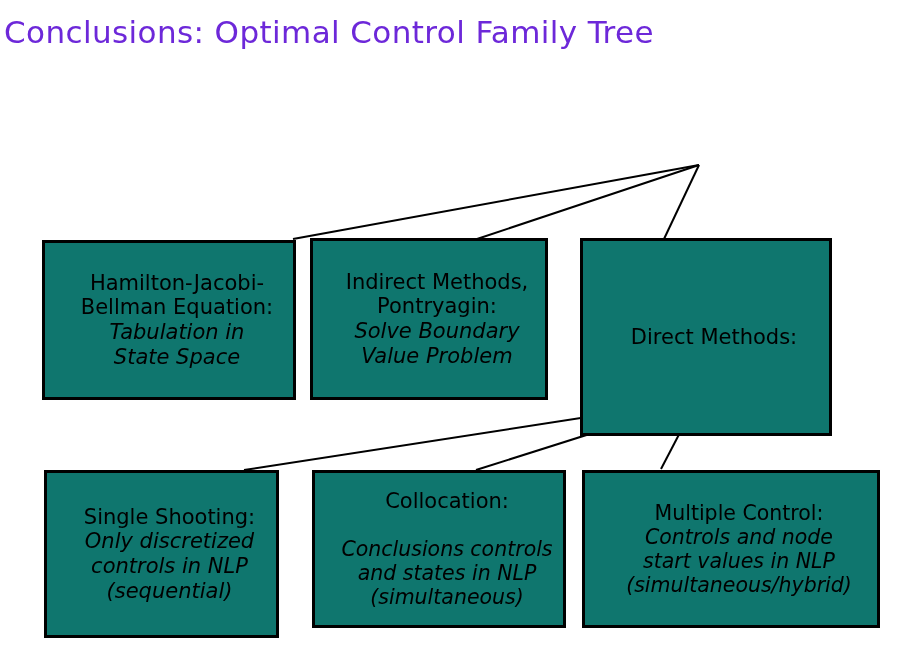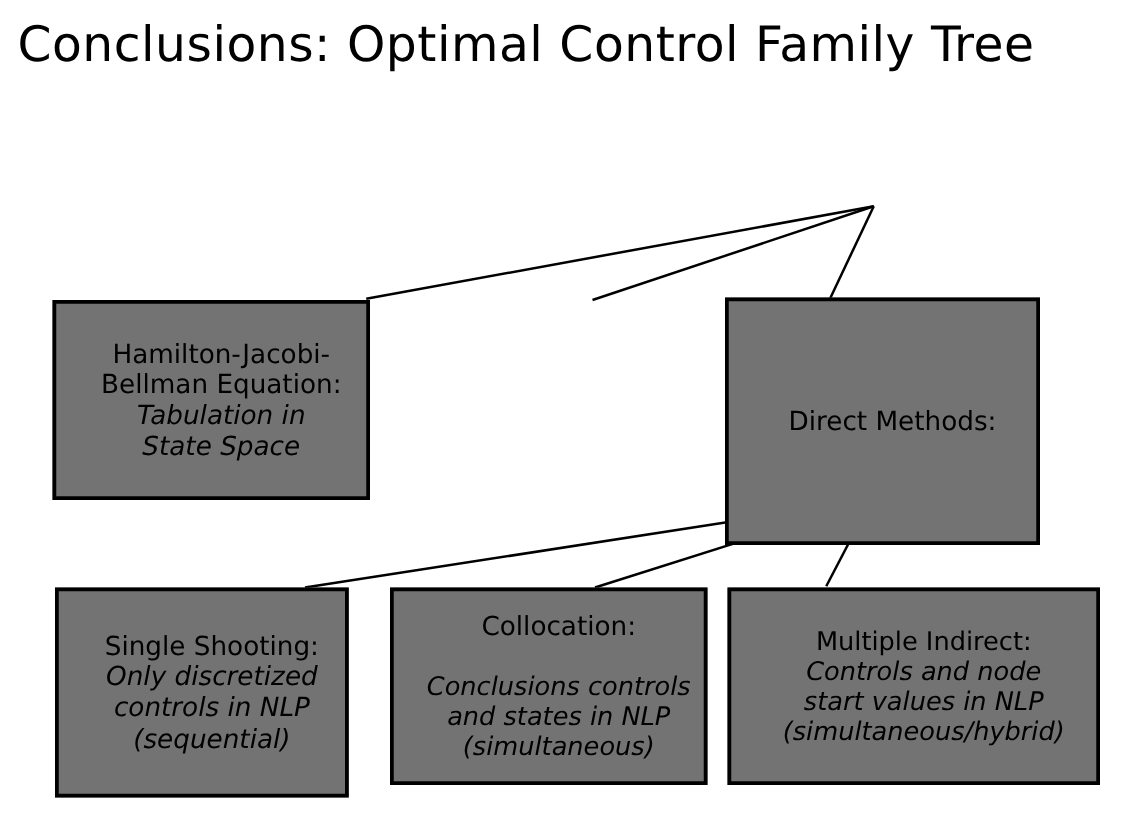--- a/index.html
+++ b/index.html
@@ -10,43 +10,43 @@
   #slide {
     position: relative;
     width: 908px;
     height: 665px;
     background: #ffffff;
     overflow: hidden;
     font-family: "DejaVu Sans", sans-serif;
   }
   #slide-title {
     position: absolute;
-    left: 14px;
+    left: 4px;
     top: 14px;
     width: 880px;
     font-family: "DejaVu Sans", sans-serif;
-    font-size: 39px;
+    font-size: 31px;
     font-weight: 400;
     letter-spacing: 0.4px;
-    color: #000000;
+    color: #6d28d9;
     white-space: nowrap;
   }
   #connectors {
     position: absolute;
     left: 0;
     top: 0;
     width: 908px;
     height: 665px;
     pointer-events: none;
   }
   .node-box {
     position: absolute;
     box-sizing: border-box;
     border: 3px solid #000000;
-    background: #737373;
+    background: #0f766e;
     display: flex;
     flex-direction: column;
     align-items: center;
     justify-content: center;
     text-align: center;
     color: #000000;
     line-height: 1.17;
     padding-left: 16px;
   }
   .node-title {
@@ -91,39 +91,45 @@
     <line x1="697" y1="400" x2="661" y2="469" stroke="#000" stroke-width="2"></line>
   </svg>
 
   <div class="node-box" id="box-hjb">
     <div class="node-title">Hamilton-Jacobi-
 Bellman Equation:</div>
     <div class="node-desc">Tabulation in
 State Space</div>
   </div>
 
+  <div class="node-box" id="box-indirect">
+    <div class="node-title">Indirect Methods,
+Pontryagin:</div>
+    <div class="node-desc">Solve Boundary
+Value Problem</div>
+  </div>
 
   <div class="node-box" id="box-direct">
     <div class="node-title">Direct Methods:</div>
   </div>
 
   <div class="node-box" id="box-single">
     <div class="node-title">Single Shooting:</div>
     <div class="node-desc">Only discretized
 controls in NLP
 (sequential)</div>
   </div>
 
   <div class="node-box" id="box-colloc">
     <div class="node-title">Collocation:</div>
     <div class="node-desc">Conclusions controls
 and states in NLP
 (simultaneous)</div>
   </div>
 
   <div class="node-box" id="box-multiple">
-    <div class="node-title">Multiple Indirect:</div>
+    <div class="node-title">Multiple Control:</div>
     <div class="node-desc">Controls and node
 start values in NLP
 (simultaneous/hybrid)</div>
   </div>
 
 </div>
 
 </body></html>

